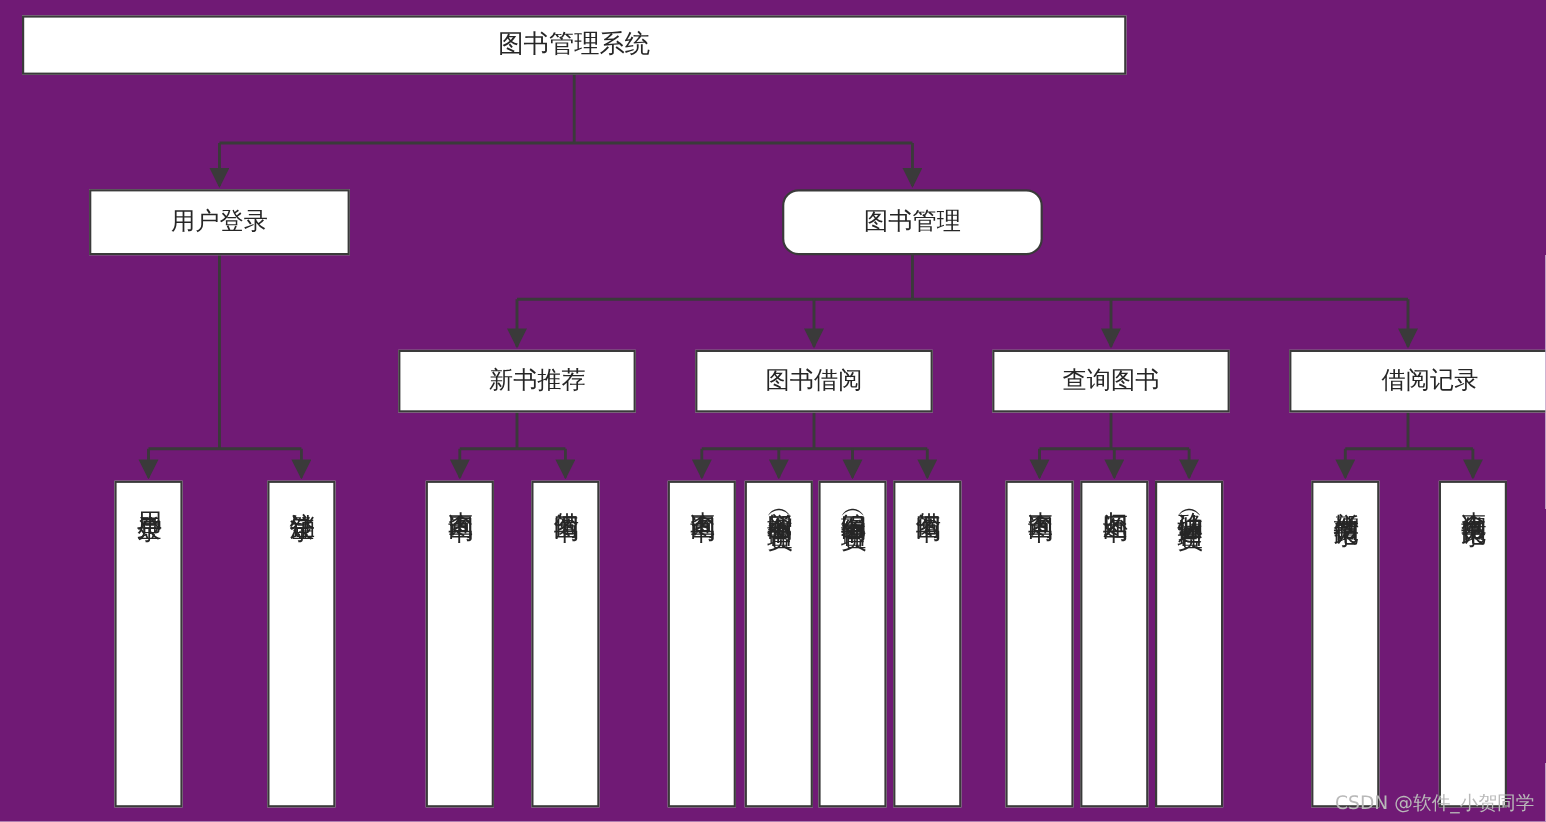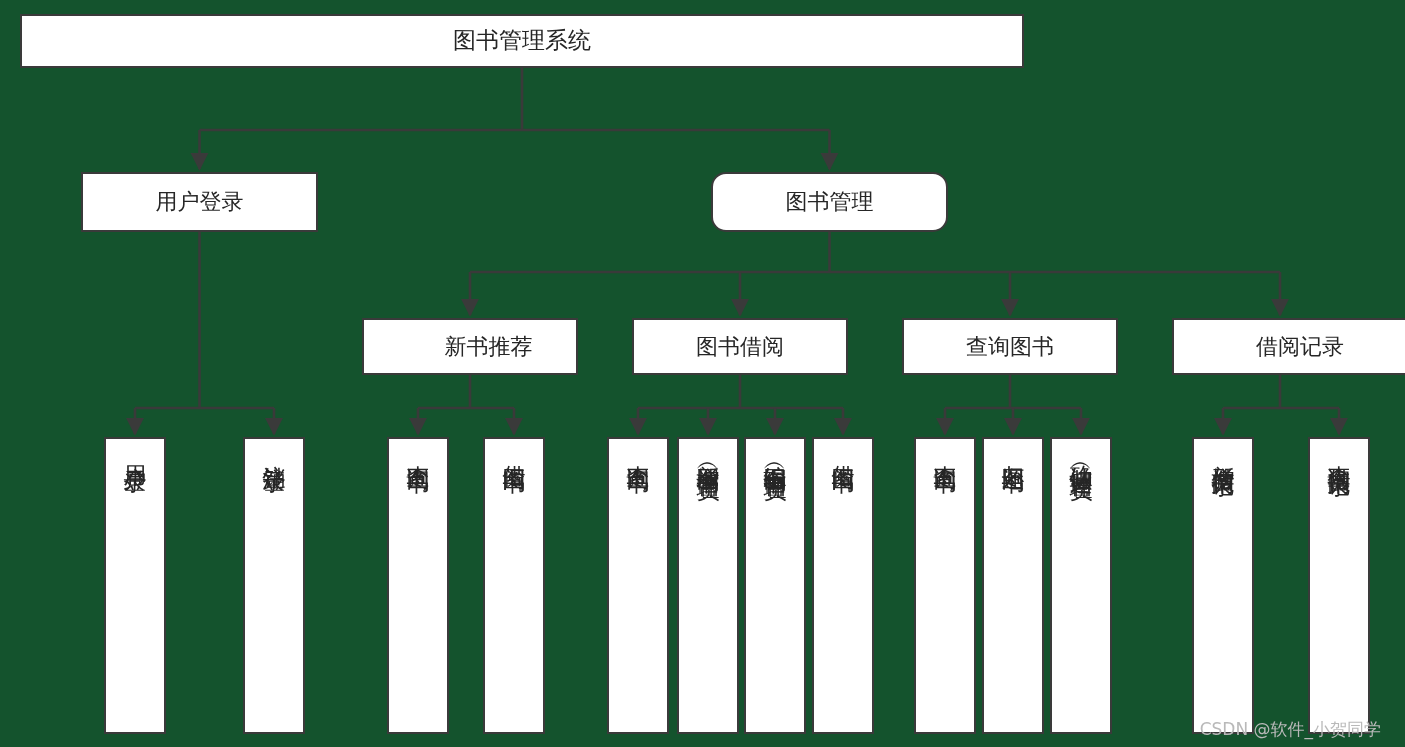--- a/index.html
+++ b/index.html
@@ -9,21 +9,21 @@
     background: #ffffff;
   }
   body {
     font-family: "DejaVu Sans", "Liberation Sans", sans-serif;
     color: #1a1a1a;
   }
   #canvas {
     position: relative;
     width: 1405px;
     height: 747px;
-    background: #14532d;
+    background: #701a75;
     overflow: hidden;
   }
   svg.edges {
     position: absolute;
     left: 0;
     top: 0;
     width: 1405px;
     height: 747px;
     pointer-events: none;
   }
@@ -55,21 +55,21 @@
   }
   .node.v .label {
     writing-mode: vertical-rl;
     text-orientation: upright;
     font-size: 23px;
     letter-spacing: 2px;
     line-height: 1;
   }
   .watermark {
     position: absolute;
-    right: 24px;
+    right: 10px;
     bottom: 6px;
     font-size: 17px;
     color: #b9b9b9;
     white-space: nowrap;
     z-index: 5;
     font-family: "DejaVu Sans", "Liberation Sans", sans-serif;
   }
 </style>
 </head>
 <body>

